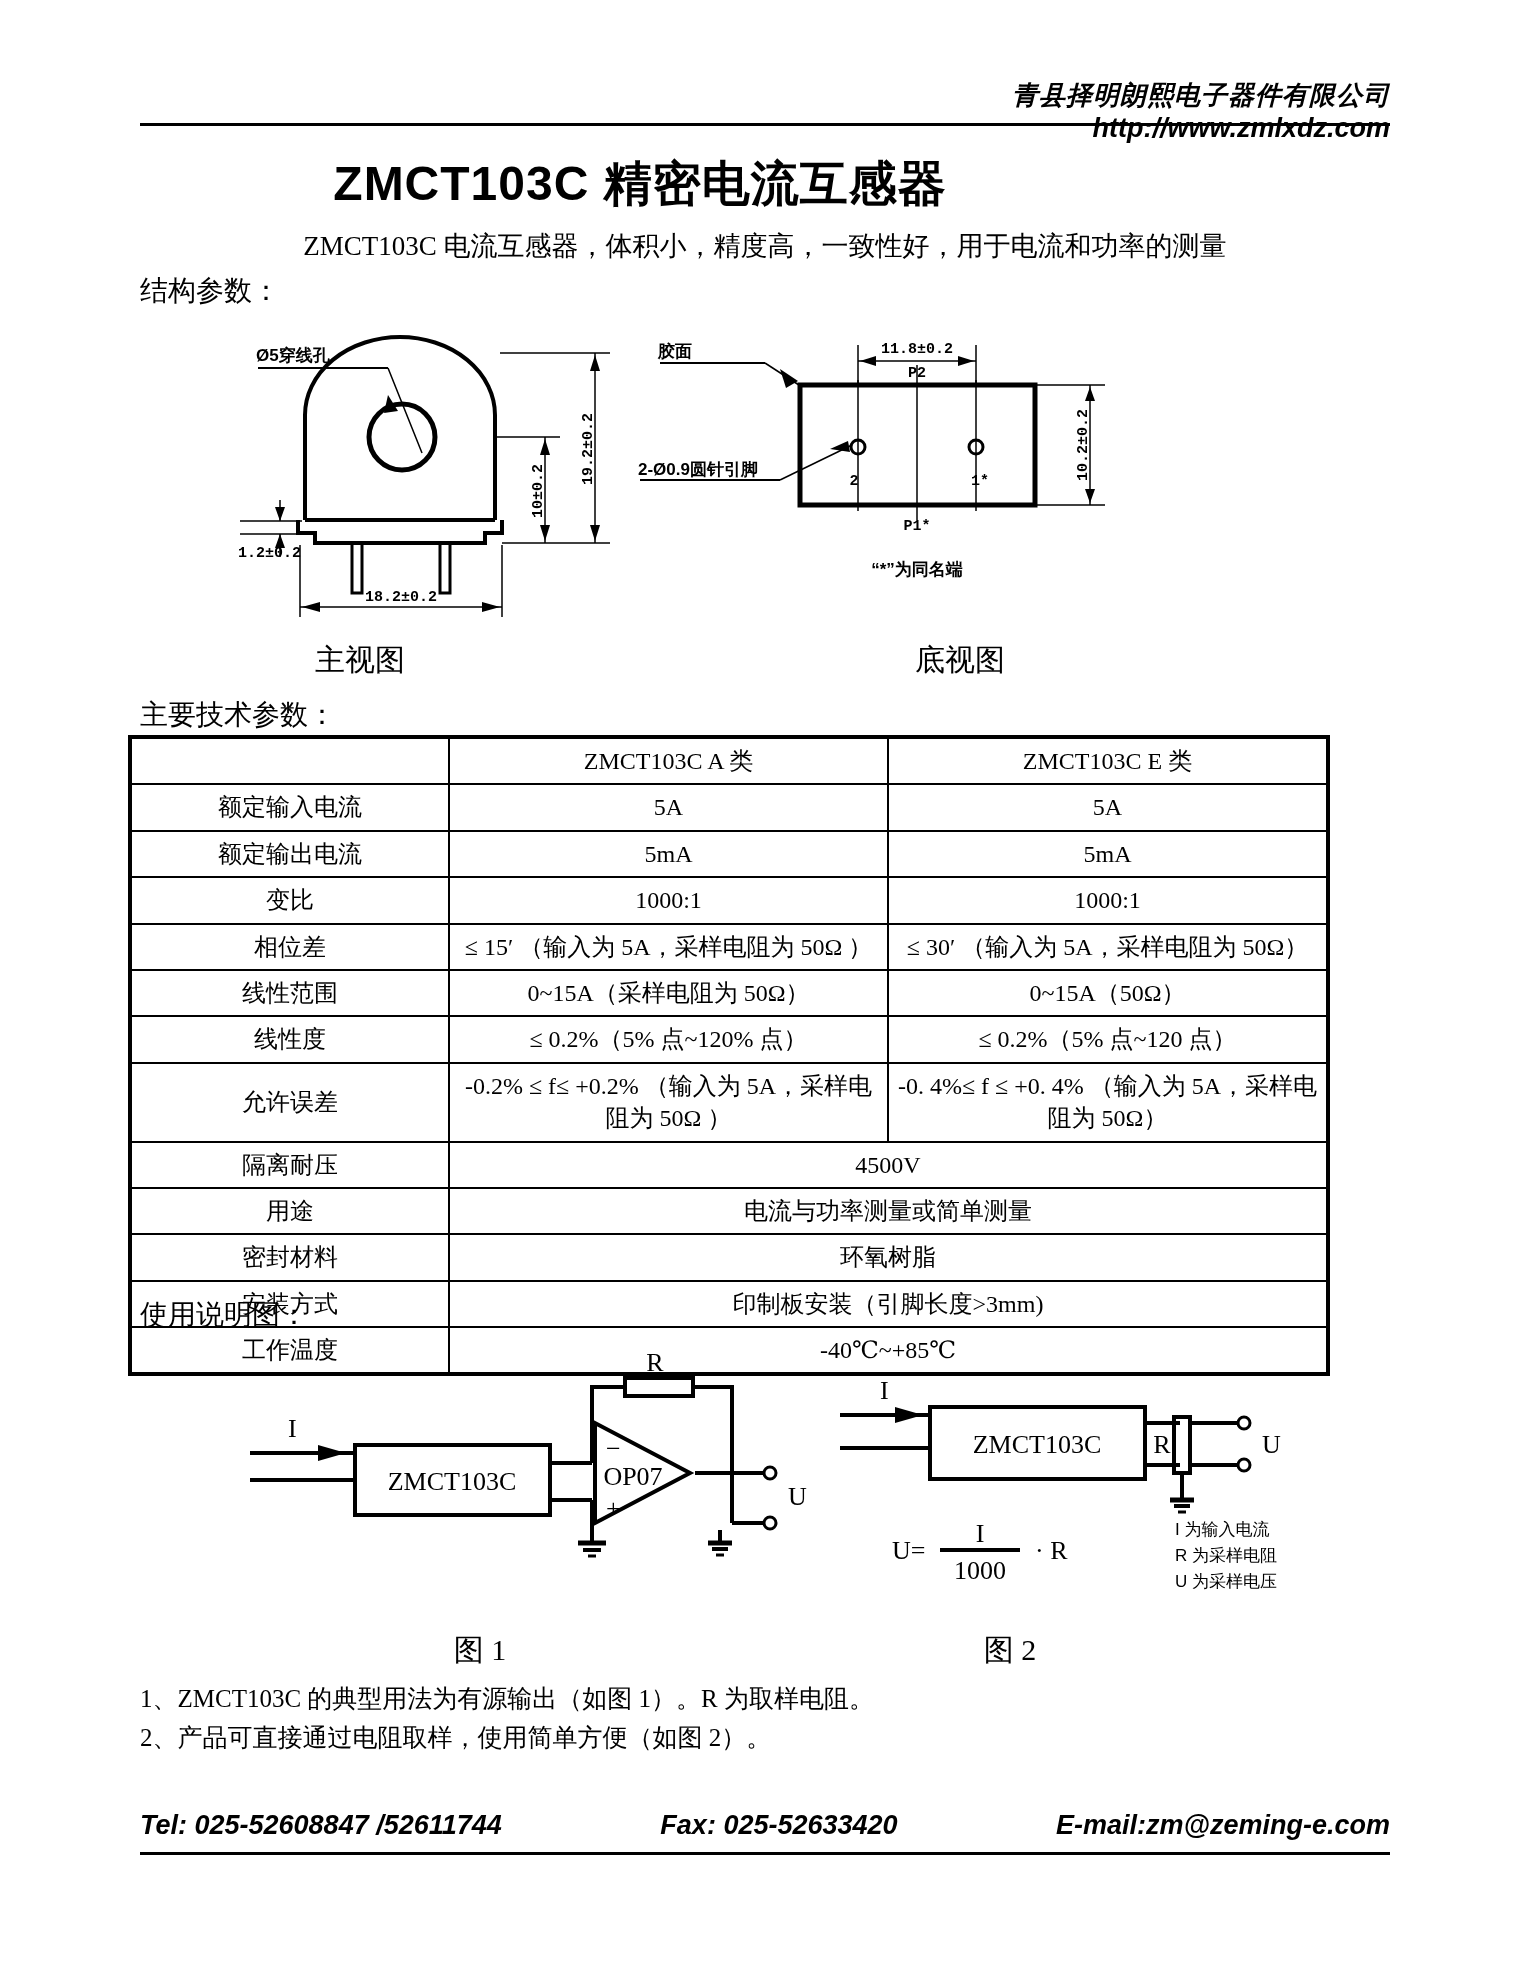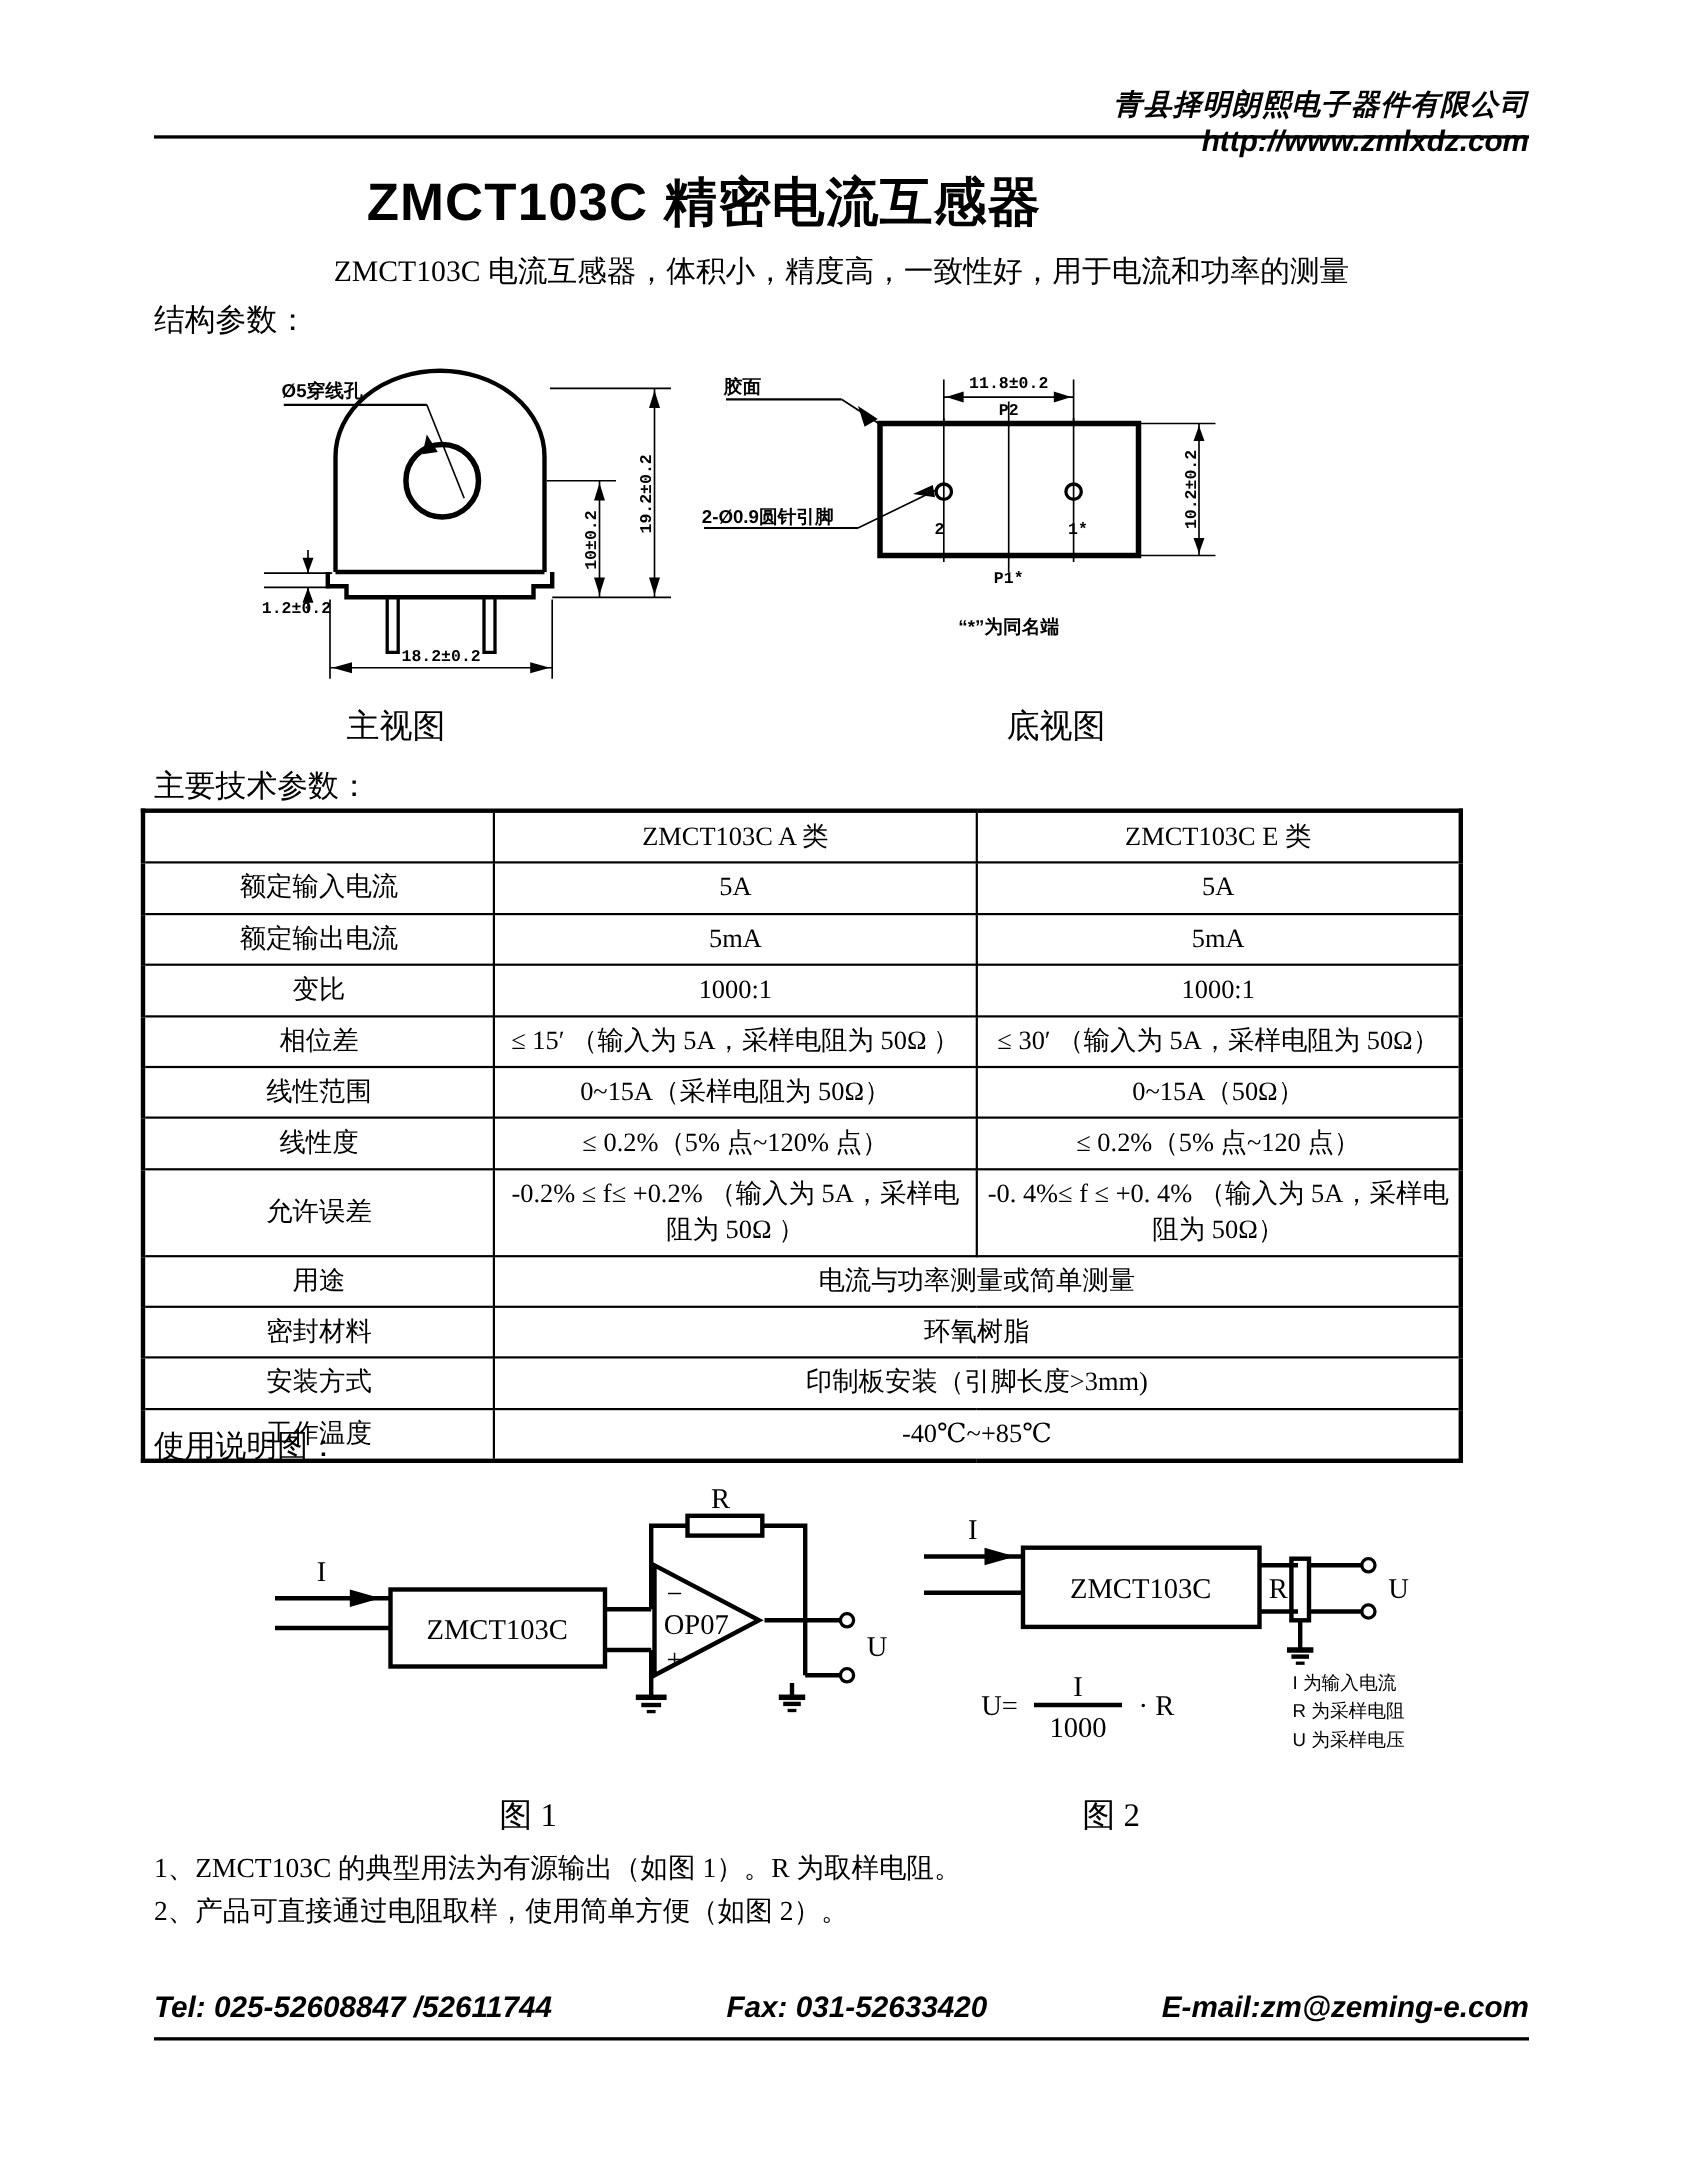--- a/index.html
+++ b/index.html
@@ -308,20 +308,24 @@
         <td class="outer-l">线性度</td>
         <td>≤ 0.2%（5% 点~120% 点）</td>
         <td class="outer-r">≤ 0.2%（5% 点~120 点）</td>
       </tr>
       <tr>
         <td class="outer-l">允许误差</td>
         <td>-0.2% ≤ f≤ +0.2% （输入为 5A，采样电阻为 50Ω ）</td>
         <td class="outer-r">-0. 4%≤ f ≤ +0. 4% （输入为 5A，采样电阻为 50Ω）</td>
       </tr>
       <tr>
+        <td class="outer-l">隔离耐压</td>
+        <td colspan="2" class="outer-r">4500V</td>
+      </tr>
+      <tr>
         <td class="outer-l">用途</td>
         <td colspan="2" class="outer-r">电流与功率测量或简单测量</td>
       </tr>
       <tr>
         <td class="outer-l">密封材料</td>
         <td colspan="2" class="outer-r">环氧树脂</td>
       </tr>
       <tr>
         <td class="outer-l">安装方式</td>
         <td colspan="2" class="outer-r">印制板安装（引脚长度&gt;3mm)</td>
@@ -421,18 +425,18 @@
   <div class="fig-caption" id="fig1-caption">图 1</div>
   <div class="fig-caption" id="fig2-caption">图 2</div>
 
   <div class="notes">
     <div>1、ZMCT103C 的典型用法为有源输出（如图 1）。R 为取样电阻。</div>
     <div>2、产品可直接通过电阻取样，使用简单方便（如图 2）。</div>
   </div>
 
   <div class="footer">
     <span>Tel: 025-52608847 /52611744</span>
-    <span>Fax: 031-52633420</span>
+    <span>Fax: 025-52633420</span>
     <span>E-mail:zm@zeming-e.com</span>
   </div>
   <div class="footer-rule"></div>
 
 </div>
 
 </body></html>

